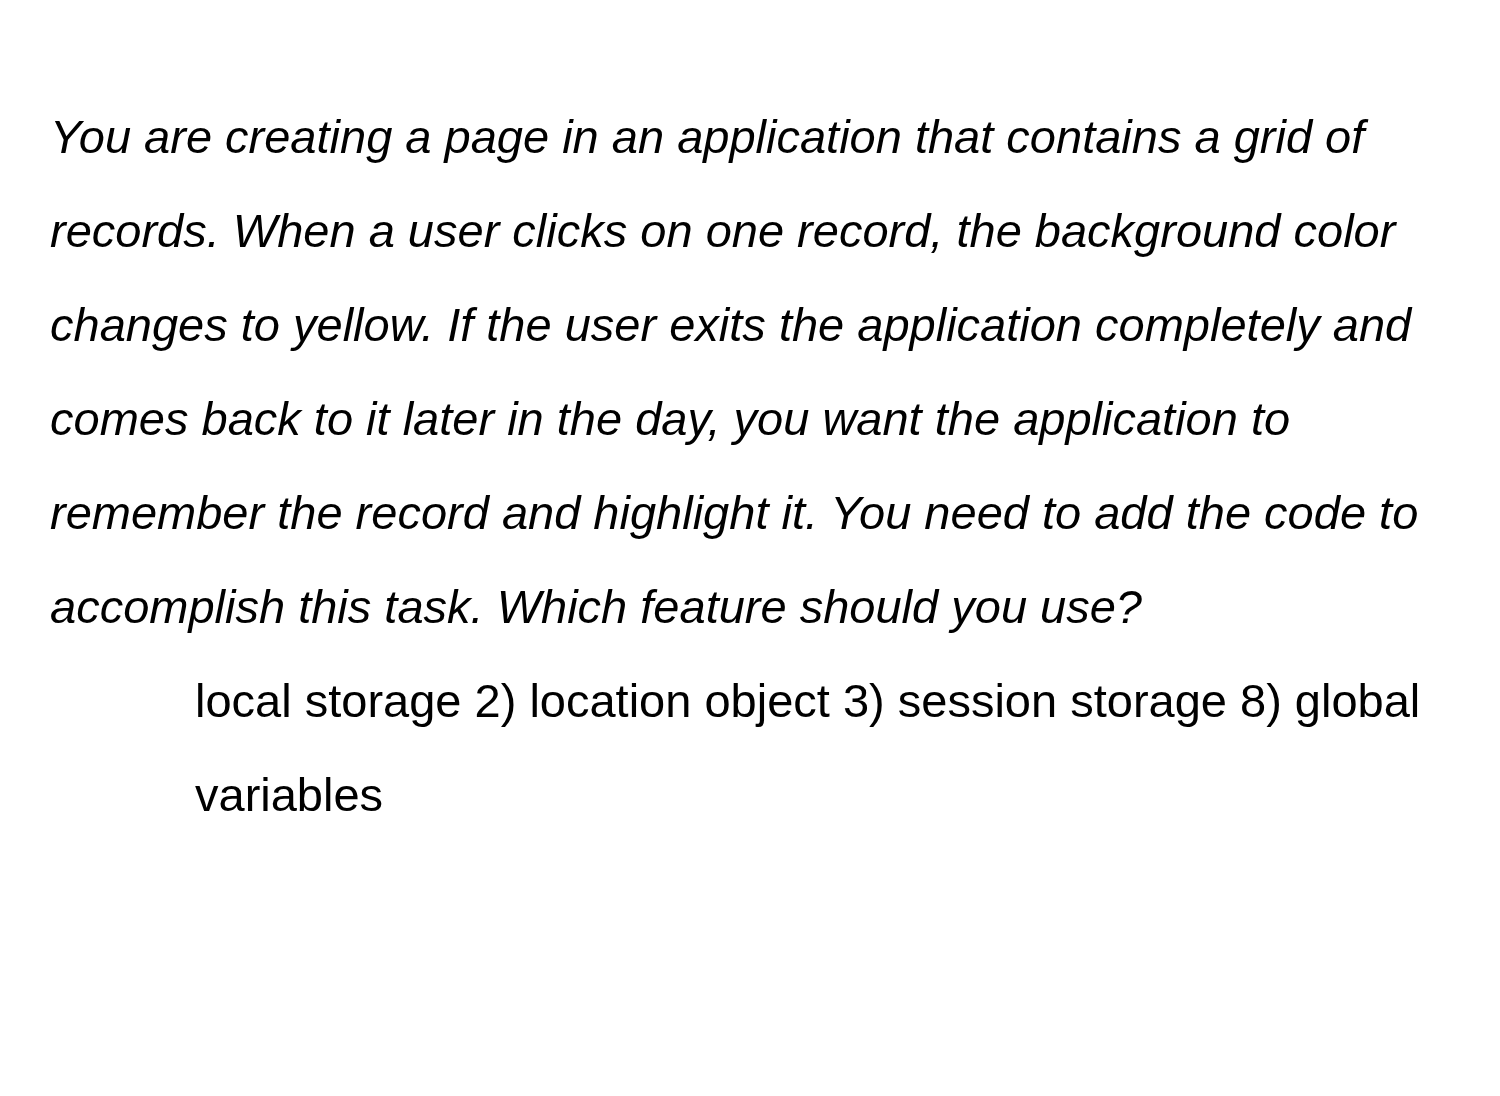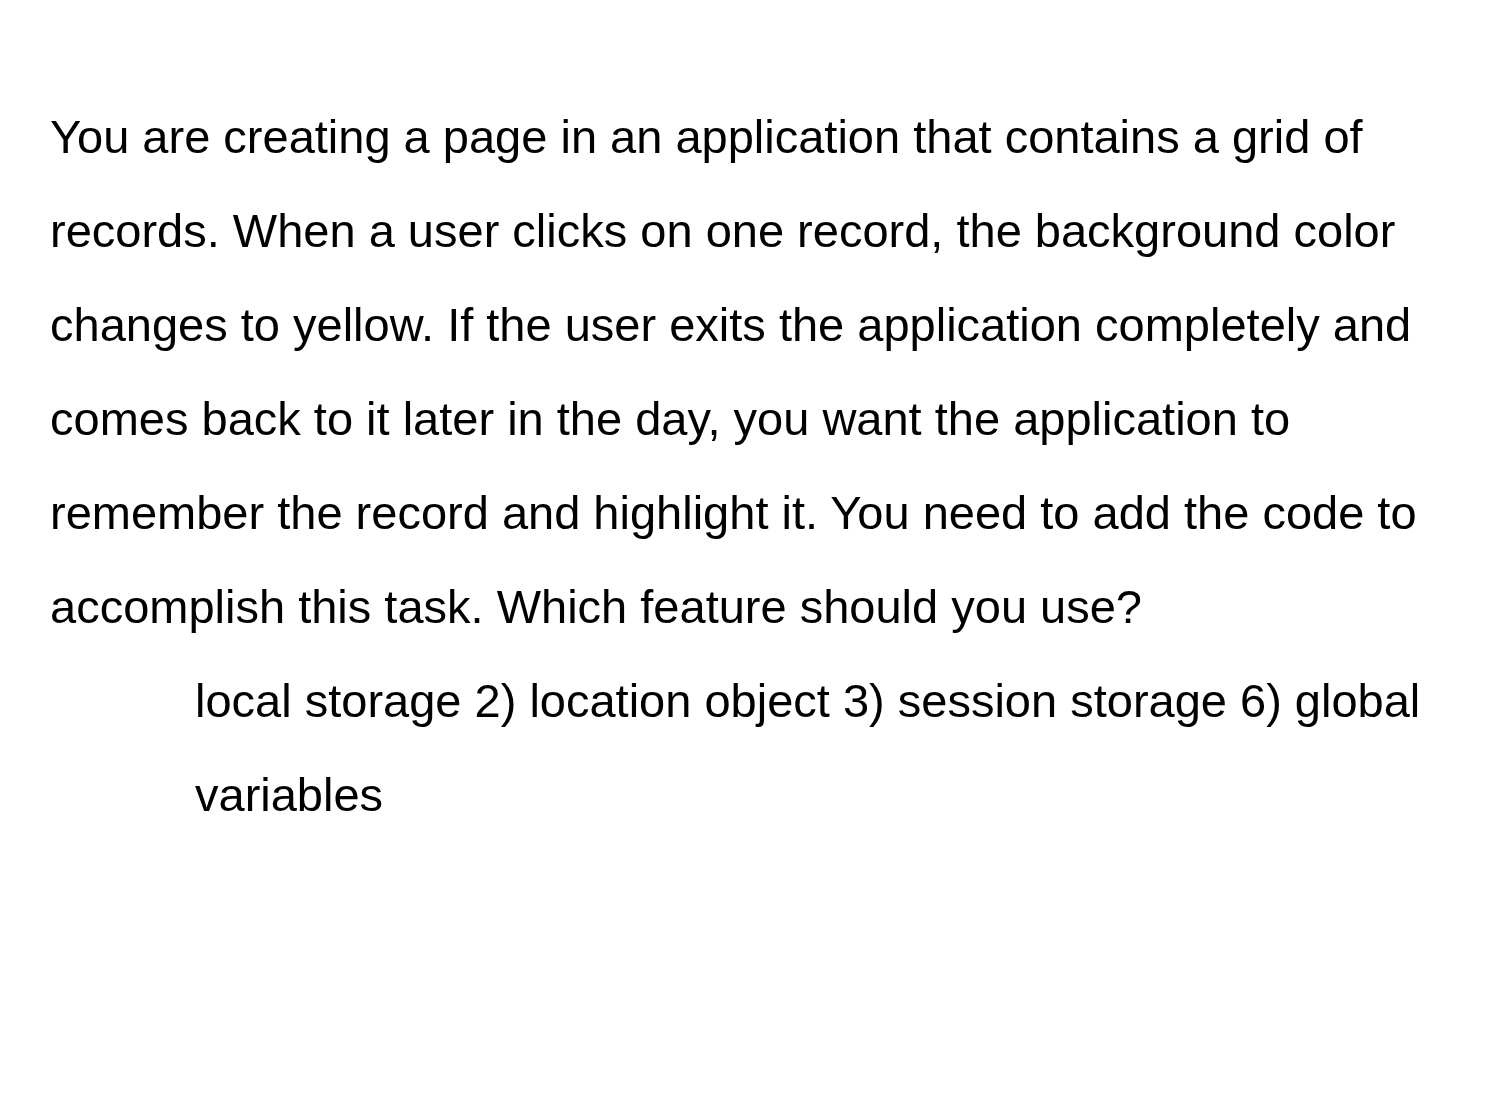--- a/index.html
+++ b/index.html
@@ -14,29 +14,30 @@
   .page {
     box-sizing: border-box;
     padding: 90px 50px 50px 50px;
     width: 100%;
   }
   .question {
     font-size: 47px;
     line-height: 2.0;
     letter-spacing: 0px;
     font-weight: 400;
+    font-style: italic;
   }
   .answers {
     font-size: 47px;
     line-height: 2.0;
     letter-spacing: 0px;
     font-weight: 400;
     padding-left: 145px;
     margin-top: 0px;
   }
 </style>
 </head>
 <body>
 
 <div class="page">
   <div class="question">You are creating a page in an application that contains a grid of records. When a user clicks on one record, the background color changes to yellow. If the user exits the application completely and comes back to it later in the day, you want the application to remember the record and highlight it. You need to add the code to accomplish this task. Which feature should you use?</div>
-  <div class="answers">local storage 2) location object 3) session storage 6) global variables</div>
+  <div class="answers">local storage 2) location object 3) session storage 8) global variables</div>
 </div>
 
 </body></html>

